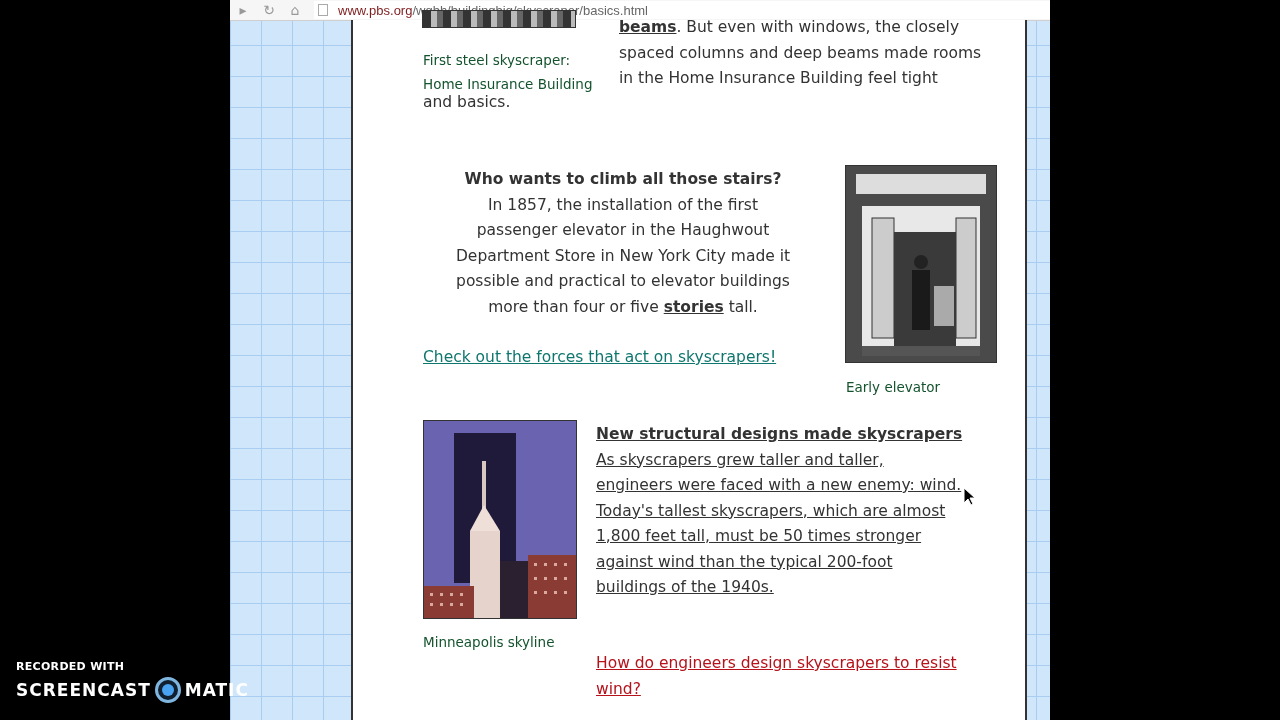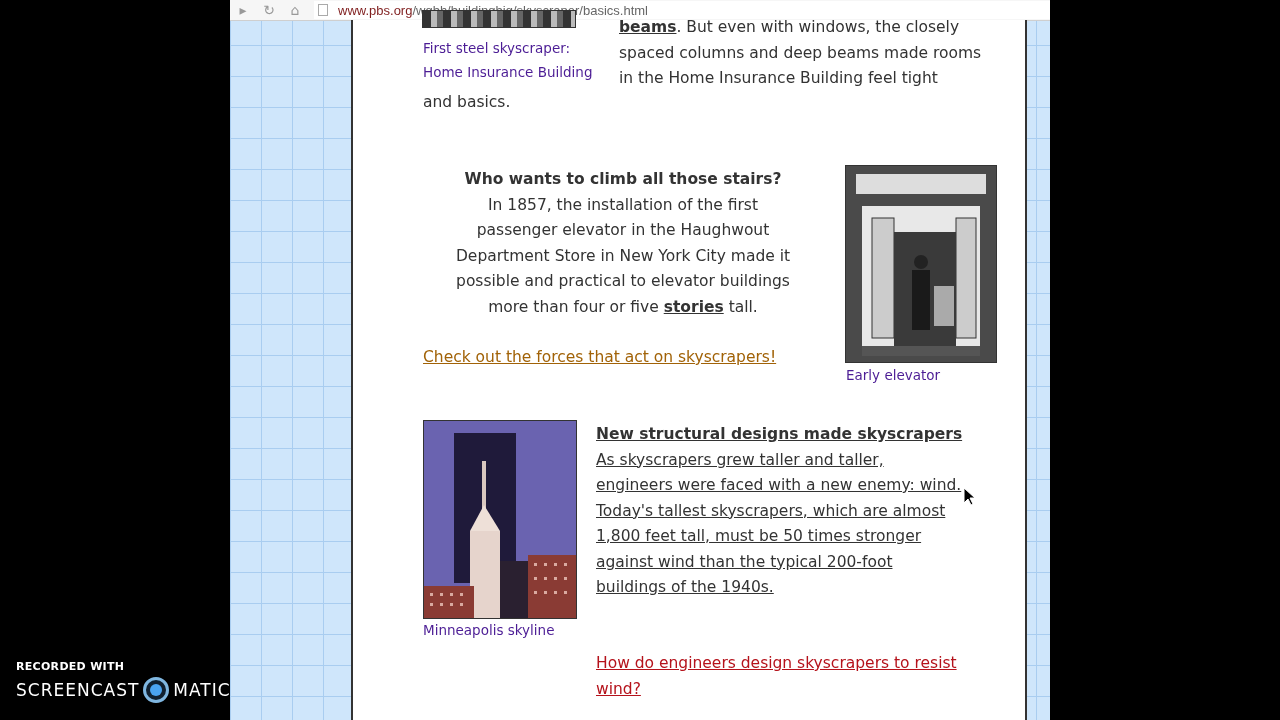--- a/index.html
+++ b/index.html
@@ -30,29 +30,29 @@
   }
   .page-icon { width:10px; height:12px; border:1px solid #aaa; margin:0 10px 0 4px; box-sizing:border-box; }
   .url-host { color:#7f1d1d; }
   .url-path { color:#666; }
   .page {
     position:absolute; left:121px; top:20px; width:672px; height:700px;
     background:#fff; border-left:2px solid #333; border-right:2px solid #333;
     font-family:"DejaVu Sans", sans-serif; color:#2b2b2b;
   }
   .txt { position:absolute; font-size:15.5px; line-height:25.5px; color:#333; }
-  .caption { position:absolute; font-size:13.5px; line-height:24px; color:#4c1d95; }
+  .caption { position:absolute; font-size:13.5px; line-height:24px; color:#14532d;margin-top:12px; }
   .bold { font-weight:bold; }
   .link-u { text-decoration:underline; }
-  .gray-link { color:#a16207; text-decoration:underline; }
+  .gray-link { color:#0f766e; text-decoration:underline; }
   .red-link { color:#b5121b; text-decoration:underline; }
   .photo { position:absolute; border:1px solid #333; overflow:hidden; }
   .watermark { position:absolute; left:16px; top:660px; color:#fff; font-family:"DejaVu Sans", sans-serif; }
   .wm-small { font-size:11px; font-weight:bold; letter-spacing:0.3px; }
-  .wm-big { font-size:17px; font-weight:normal; letter-spacing:1px; display:flex; align-items:center; margin-top:4px; }
+  .wm-big { font-size:17px; font-weight:bold; letter-spacing:1px; display:flex; align-items:center; margin-top:4px; }
   .wm-logo { width:26px; height:26px; border-radius:50%; border:3px solid #7fb6e0; box-sizing:border-box; margin:0 4px; display:flex; align-items:center; justify-content:center; background:#102030; }
   .wm-dot { width:12px; height:12px; border-radius:50%; background:#4aa3f0; }
   .cursor { position:absolute; left:964px; top:488px; }
 </style>
 </head>
 <body>
 
 <div class="browser">
   <div class="toolbar">
     <span class="nav-btn">▸</span>

